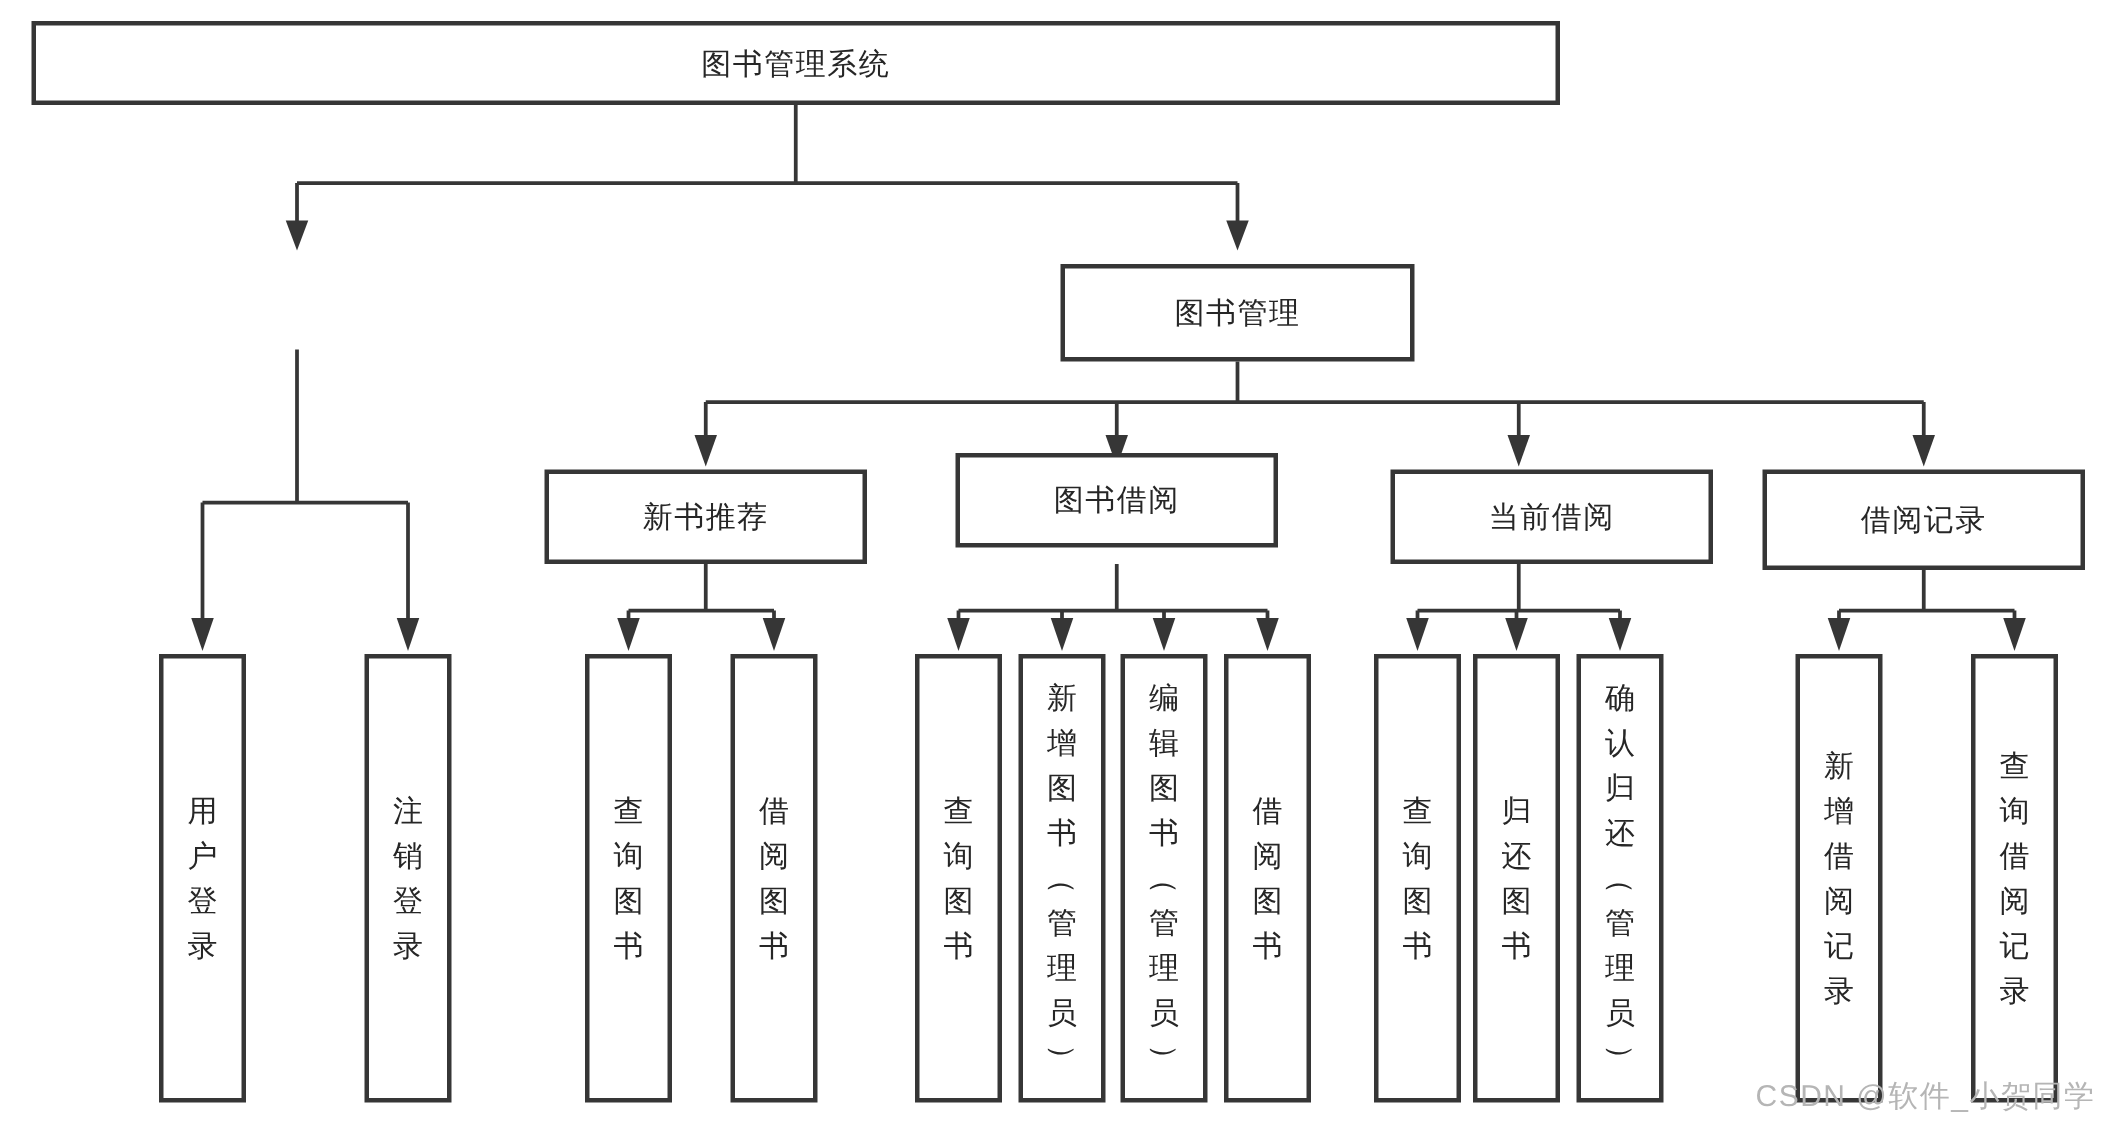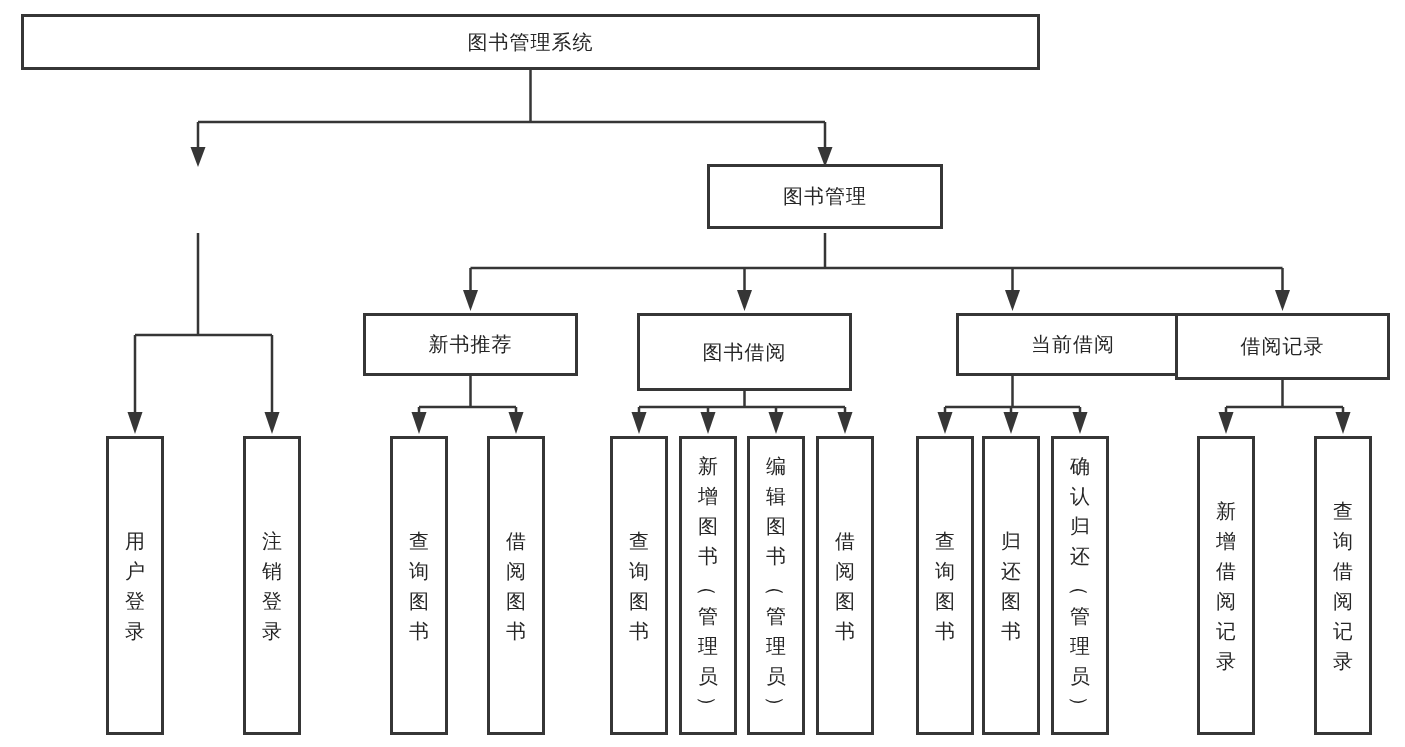--- a/index.html
+++ b/index.html
@@ -124,31 +124,31 @@
       <path d="M1282.5 376 V407 M1226 407 H1343 M1226 407 V414 M1343 407 V414"></path>
       <polygon points="1218.5,412 1233.5,412 1226,434"></polygon>
       <polygon points="1335.5,412 1350.5,412 1343,434"></polygon>
     </g>
   </svg>
 
   <div class="box h" style="left:21px;top:14px;width:1019px;height:56px">
     <span class="lbl">图书管理系统</span>
   </div>
 
-  <div class="box h" style="left:707px;top:164px;width:236px;height:65px">
+  <div class="box h" style="left:707px;top:176px;width:236px;height:65px">
     <span class="lbl">图书管理</span>
   </div>
 
   <div class="box h" style="left:363px;top:313px;width:215px;height:63px">
     <span class="lbl">新书推荐</span>
   </div>
-  <div class="box h" style="left:637px;top:313px;width:215px;height:78px">
+  <div class="box h" style="left:637px;top:302px;width:215px;height:63px">
     <span class="lbl">图书借阅</span>
   </div>
-  <div class="box h" style="left:956px;top:313px;width:234px;height:63px">
+  <div class="box h" style="left:927px;top:313px;width:215px;height:63px">
     <span class="lbl">当前借阅</span>
   </div>
   <div class="box h" style="left:1175px;top:313px;width:215px;height:67px">
     <span class="lbl">借阅记录</span>
   </div>
 
   <div class="box v" style="left:106px;top:436px;width:58px;height:299px">
     <span class="lbl">
         <span class="vchar">用</span>
         <span class="vchar">户</span>
@@ -269,13 +269,14 @@
     <span class="lbl">
         <span class="vchar">查</span>
         <span class="vchar">询</span>
         <span class="vchar">借</span>
         <span class="vchar">阅</span>
         <span class="vchar">记</span>
         <span class="vchar">录</span>
       </span>
   </div>
 
+  <div class="watermark">CSDN @软件_小贺同学</div>
 </div>
 
 </body></html>

